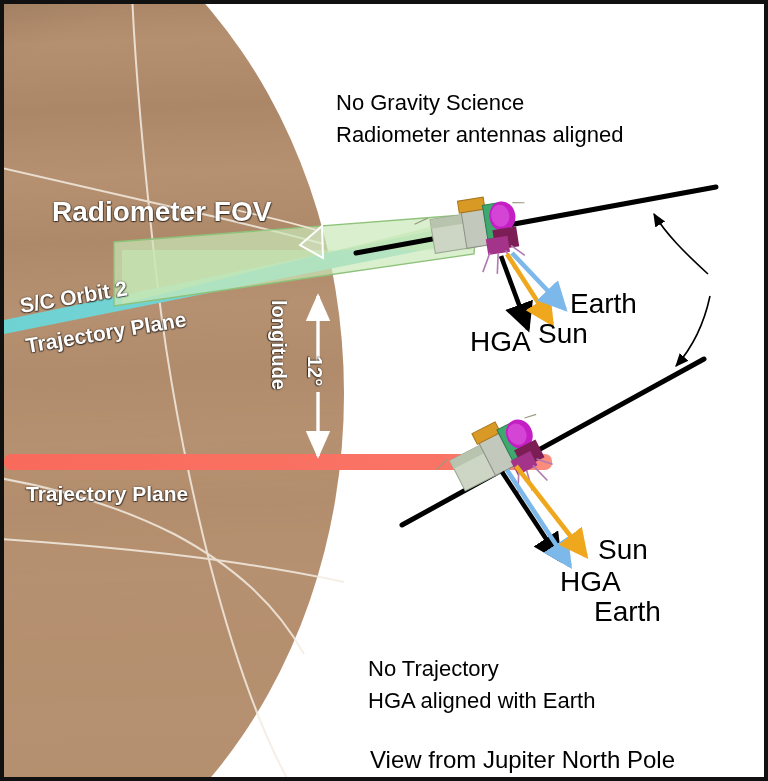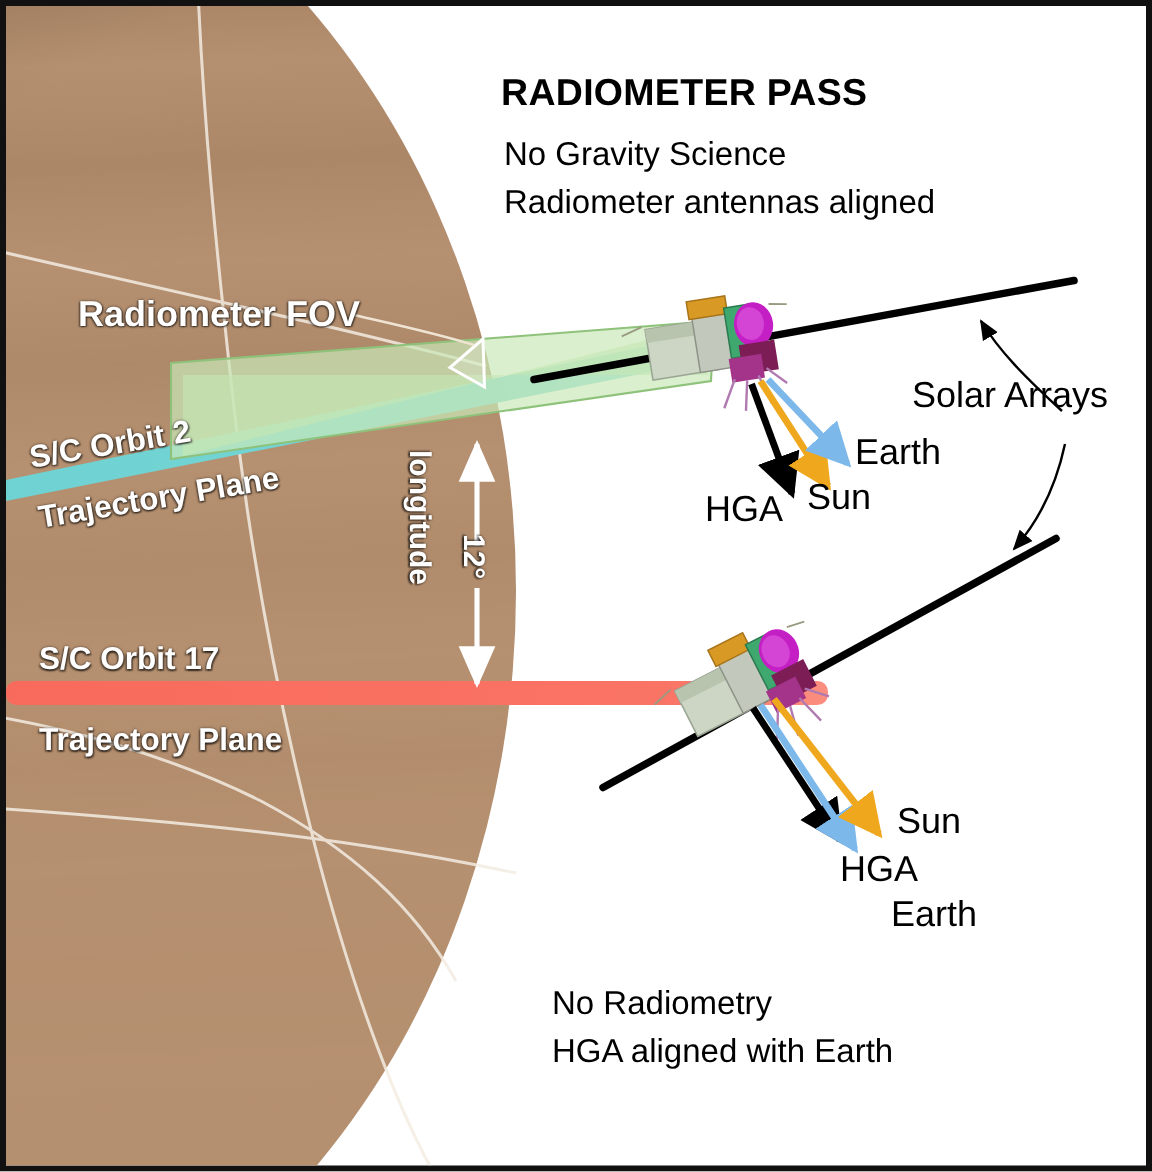--- a/index.html
+++ b/index.html
@@ -107,21 +107,21 @@
   .white{
     color:#ffffff;
     text-shadow:
       0 0 2px rgba(0,0,0,.55),
       1px 1px 1px rgba(0,0,0,.45),
       -1px 1px 1px rgba(0,0,0,.35);
     font-weight:bold;
   }
   .hdr{font-size:25px;font-weight:bold;letter-spacing:.2px;}
   .body{font-size:22px;}
-  .anno{font-size:24px;}
+  .anno{font-size:28px;}
   .orbit-lbl{font-size:21px;}
   .small-anno{font-size:20px;}
 
   .rot-12{transform:rotate(-9.5deg);transform-origin:left center;}
   .rot-deg{transform:rotate(90deg);transform-origin:left top;}
 
   .credit{font-size:24px;}
 </style>
 </head>
 <body>
@@ -284,42 +284,40 @@
   <svg class="overlay" viewBox="0 0 760 773">
     <defs>
       <marker id="ahWhiteUp" markerWidth="9" markerHeight="9" refX="7.4" refY="4" orient="auto">
         <path d="M0,0.4 L8.2,4 L0,7.6 z" fill="#ffffff"></path>
       </marker>
     </defs>
     <line x1="314" y1="360" x2="314" y2="292" stroke="#ffffff" stroke-width="3.4" marker-end="url(#ahWhiteUp)"></line>
     <line x1="314" y1="388" x2="314" y2="452" stroke="#ffffff" stroke-width="3.4" marker-end="url(#ahWhiteUp)"></line>
   </svg>
 
-  <div class="lbl dark hdr" style="left:330px; top:44px;">RADIOMETER PASS</div>
   <div class="lbl dark body" style="left:332px; top:118px;">Radiometer antennas aligned</div>
   <div class="lbl dark body" style="left:332px; top:86px;">No Gravity Science</div>
 
-  <div class="lbl dark body" style="left:364px; top:652px;">No Radiometry</div>
+  <div class="lbl dark body" style="left:364px; top:652px;">No Trajectory</div>
   <div class="lbl dark body" style="left:364px; top:684px;">HGA aligned with Earth</div>
 
+  <div class="lbl dark credit" style="left:366px; top:742px;">View from Jupiter North Pole</div>
 
   <div class="lbl white anno" style="left:48px; top:192px;">Radiometer FOV</div>
 
   <div class="lbl white orbit-lbl rot-12" style="left:16px; top:290px;">S/C Orbit 2</div>
   <div class="lbl white orbit-lbl rot-12" style="left:22px; top:330px;">Trajectory Plane</div>
 
-  <div class="lbl white orbit-lbl" style="left:22px; top:424px;">S/C Orbit 17</div>
   <div class="lbl white orbit-lbl" style="left:22px; top:478px;">Trajectory Plane</div>
 
   <div class="lbl white small-anno rot-deg" style="left:322px; top:352px;">12°</div>
   <div class="lbl white small-anno rot-deg" style="left:286px; top:296px;">longitude</div>
 
   <div class="lbl dark anno" style="left:566px; top:284px;">Earth</div>
   <div class="lbl dark anno" style="left:534px; top:314px;">Sun</div>
   <div class="lbl dark anno" style="left:466px; top:322px;">HGA</div>
 
   <div class="lbl dark anno" style="left:594px; top:530px;">Sun</div>
   <div class="lbl dark anno" style="left:556px; top:562px;">HGA</div>
   <div class="lbl dark anno" style="left:590px; top:592px;">Earth</div>
 
-  <div class="lbl dark anno" style="left:604px; top:246px;">Solar Arrays</div>
 
 </div>
 
 </body></html>

